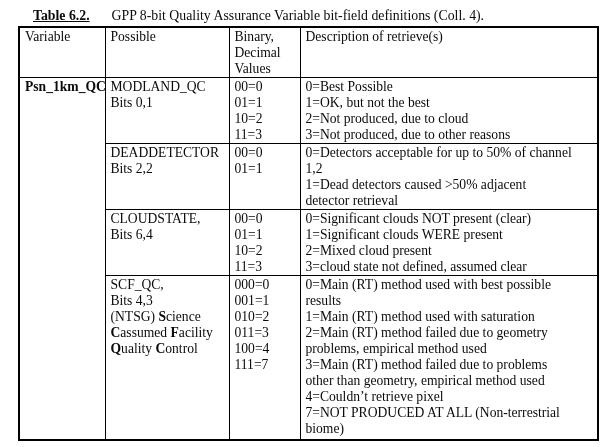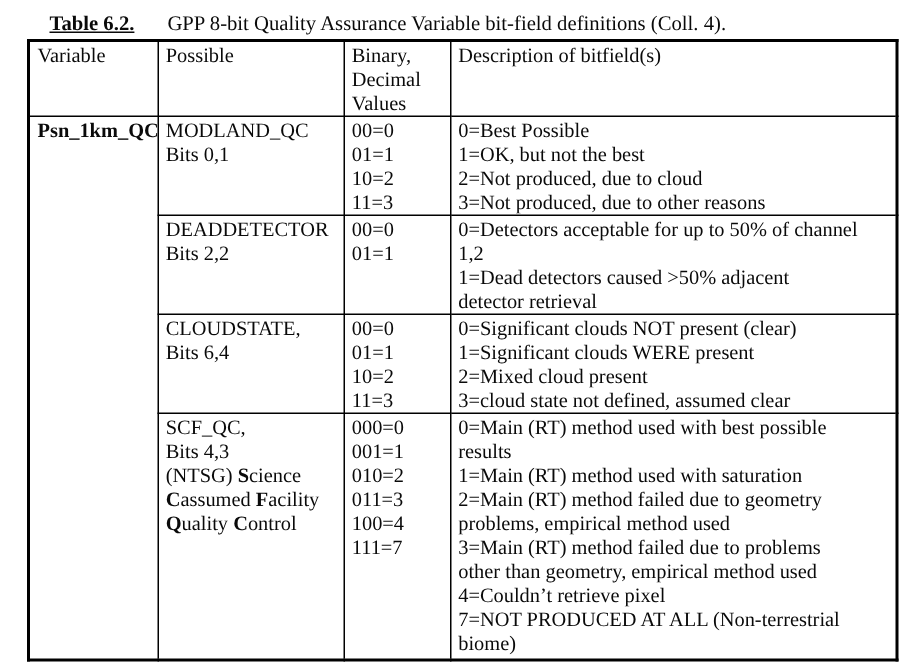--- a/index.html
+++ b/index.html
@@ -52,21 +52,21 @@
     <col style="width:71px">
     <col style="width:298px">
   </colgroup>
   <tbody>
     <tr class="hdr">
       <th>Variable</th>
       <th>Possible</th>
       <th>Binary,
 Decimal
 Values</th>
-      <th>Description of bitfield(s)</th>
+      <th>Description of retrieve(s)</th>
     </tr>
     <tr class="r0">
       <td class="variable" rowspan="4">Psn_1km_QC</td>
       <td>MODLAND_QC
 Bits 0,1</td>
       <td>00=0
 01=1
 10=2
 11=3</td>
       <td>0=Best Possible

